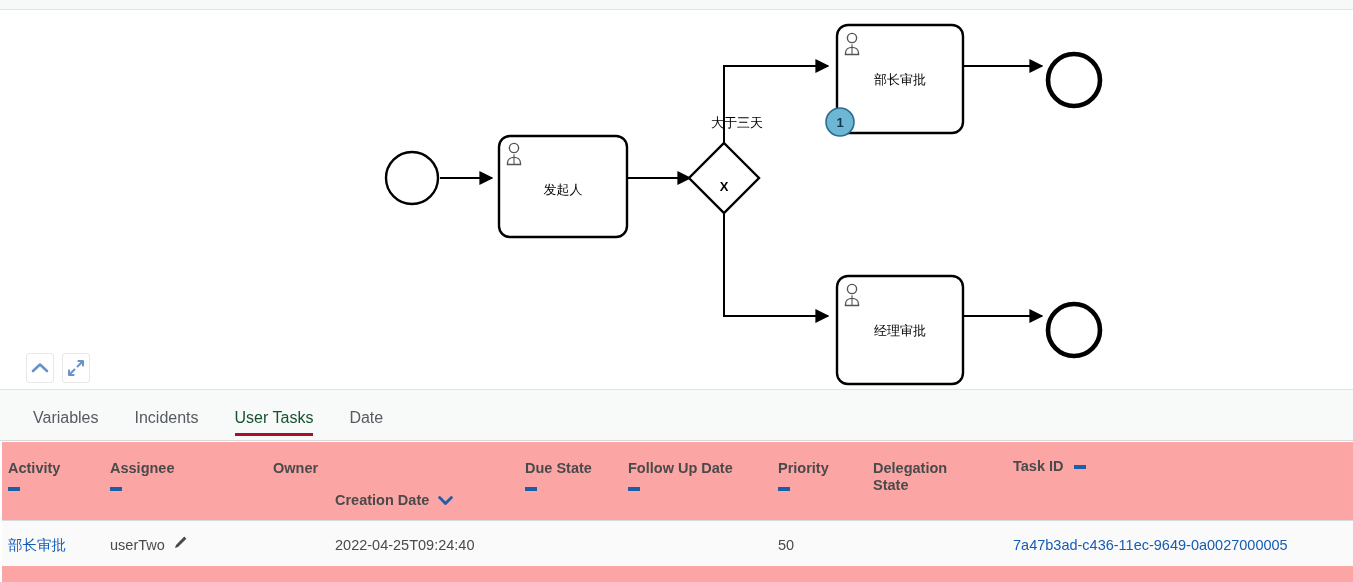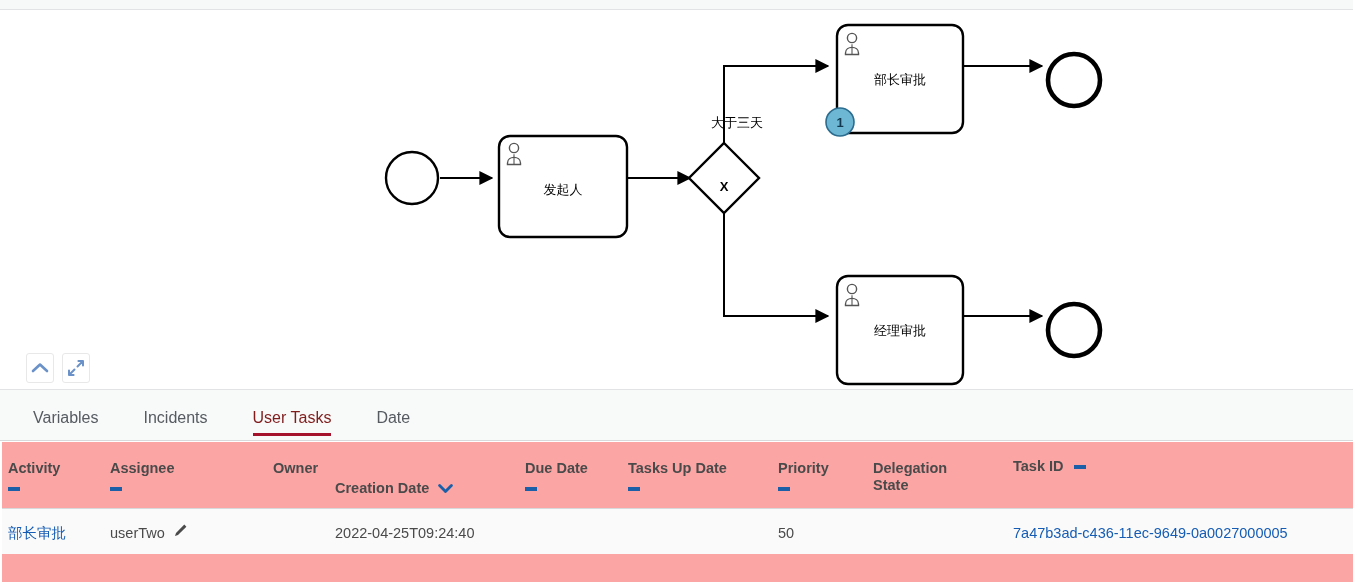--- a/index.html
+++ b/index.html
@@ -74,23 +74,23 @@
   .tab {
     position: relative;
     font-size: 16px;
     color: #555b61;
     padding: 0 0 13px 0;
     margin: 0 0 0 0;
     cursor: pointer;
     white-space: nowrap;
     line-height: 18px;
   }
-  .tab-wrap { display: flex; align-items: flex-end; padding-left: 15px; gap: 9px; }
+  .tab-wrap { display: flex; align-items: flex-end; padding-left: 15px; }
   .tab-cell { padding: 0 18px; }
-  .tab.active { color: #7f1d1d; font-weight: 400; }
+  .tab.active { color: #14532d; font-weight: 400; }
   .tab.active::after {
     content: "";
     position: absolute;
     left: 0; right: 0; bottom: 4px;
     height: 3px;
     background: #a4122c;
   }
 
   
   .table-area {
@@ -288,36 +288,36 @@
             <span class="th-inner nowrap">Activity</span>
             <span class="sort-dash"></span>
           </th>
           <th>
             <span class="th-inner nowrap">Assignee</span>
             <span class="sort-dash"></span>
           </th>
           <th style="">
             <span class="th-inner nowrap">Owner</span>
           </th>
-          <th style="padding-top:38px">
+          <th style="padding-top:50px">
             <span class="nowrap">
               <span>Creation Date</span>
               <span class="sort-chevron">
                 <svg width="15" height="11" viewBox="0 0 15 11">
                   <path d="M 1.6 2.6 L 7.5 8.6 L 13.4 2.6" stroke="#1a5fa8" stroke-width="2.8" fill="none" stroke-linecap="round" stroke-linejoin="round"></path>
                 </svg>
               </span>
             </span>
           </th>
           <th>
-            <span class="th-inner nowrap">Due Date</span>
-            <span class="sort-dash"></span>
-          </th>
-          <th>
-            <span class="th-inner nowrap">Tasks Up Date</span>
+            <span class="th-inner nowrap">Due State</span>
+            <span class="sort-dash"></span>
+          </th>
+          <th>
+            <span class="th-inner nowrap">Follow Up Date</span>
             <span class="sort-dash"></span>
           </th>
           <th>
             <span class="th-inner nowrap">Priority</span>
             <span class="sort-dash"></span>
           </th>
           <th>
             <span class="th-inner" style="max-width:95px">Delegation State</span>
           </th>
           <th style="padding-top:16px">

